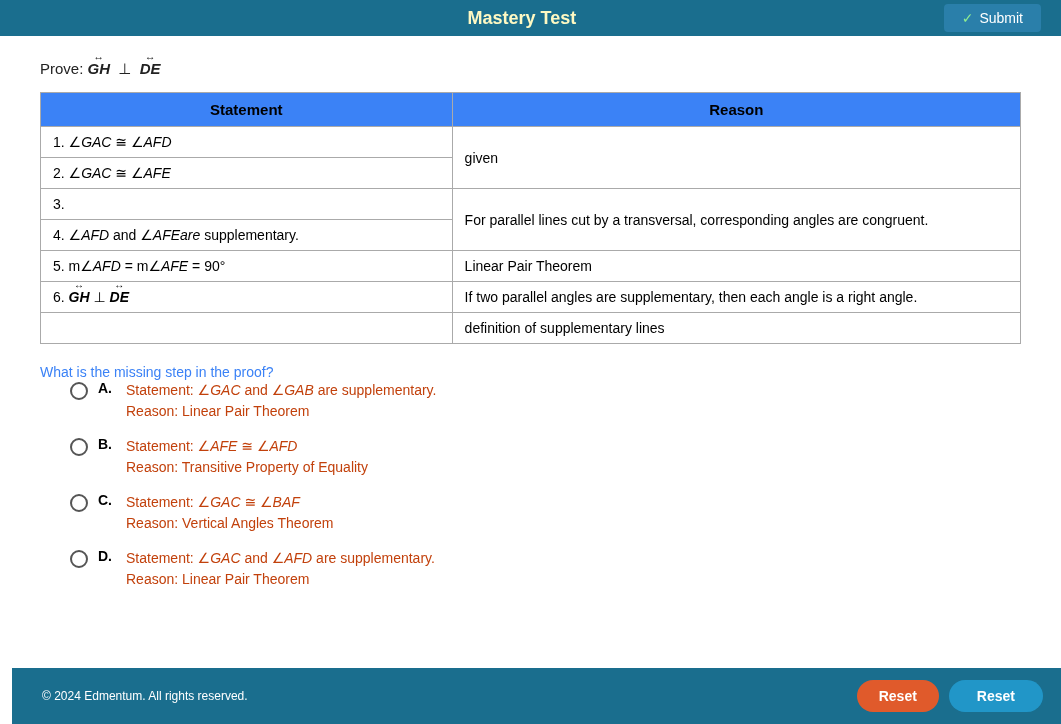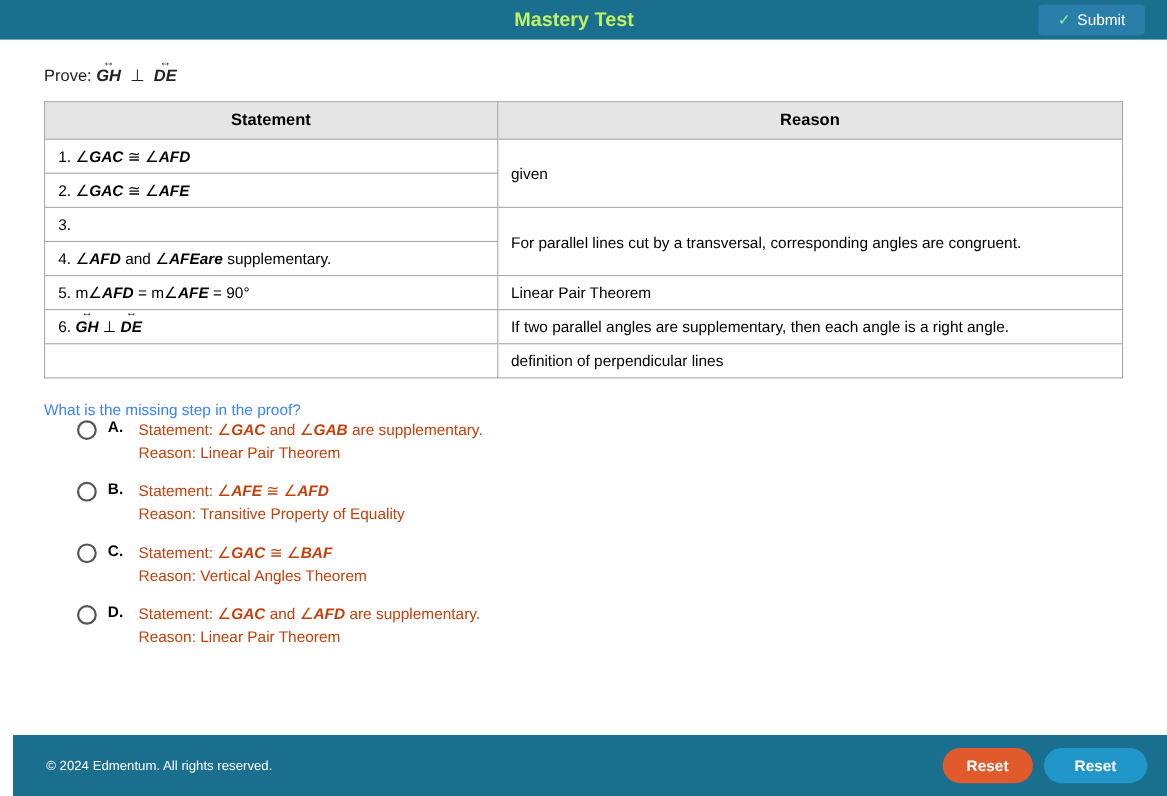--- a/index.html
+++ b/index.html
@@ -48,21 +48,21 @@
     }
     .proof-table {
       width: 100%;
       border-collapse: collapse;
       margin-bottom: 20px;
       font-size: 14px;
     }
     .proof-table th {
       border: 1px solid #aaa;
       padding: 8px 12px;
-      background: #e5e5e5;
+      background: #3b82f6;
       font-weight: bold;
       text-align: center;
       font-size: 15px;
     }
     .proof-table td {
       border: 1px solid #aaa;
       padding: 7px 12px;
       vertical-align: middle;
     }
     .stmt-col { width: 42%; }
@@ -136,27 +136,27 @@
     .btn-next {
       background: #2196c8;
       color: white;
       border: none;
       padding: 7px 28px;
       border-radius: 20px;
       font-size: 14px;
       cursor: pointer;
       font-weight: bold;
     }
-    .italic { font-style: italic; font-weight: bold; }
+    .italic { font-style: italic; }
   </style>
 </head>
 <body>
 
 <div class="top-bar">
-  <span style="color:#bef264;font-size:18px;font-weight:bold;flex:1;text-align:center;margin-left:80px;">Mastery Test</span>
+  <span style="color:#fef9c3;font-size:18px;font-weight:bold;flex:1;text-align:center;margin-left:80px;">Mastery Test</span>
   <button class="submit-btn">Submit</button>
 </div>
 
 <div class="main-content">
 
   <div class="prove-header">
     Prove: <span style="font-style:italic;font-weight:bold;">
       <span style="position:relative;display:inline-block;">GH<span style="position:absolute;top:-10px;left:0;font-size:11px;width:100%;text-align:center;">↔</span></span>
     </span>
     &nbsp;⊥&nbsp;
@@ -198,21 +198,21 @@
           <span style="display:inline-flex;align-items:flex-start;font-style:normal;font-weight:normal;">
             6.&nbsp;<span style="position:relative;display:inline-block;font-style:italic;font-weight:bold;">GH<span style="position:absolute;top:-10px;left:0;font-size:10px;width:100%;text-align:center;">↔</span></span>
             &nbsp;⊥&nbsp;
             <span style="position:relative;display:inline-block;font-style:italic;font-weight:bold;">DE<span style="position:absolute;top:-10px;left:0;font-size:10px;width:100%;text-align:center;">↔</span></span>
           </span>
         </td>
         <td>If two parallel angles are supplementary, then each angle is a right angle.</td>
       </tr>
       <tr>
         <td></td>
-        <td>definition of perpendicular lines</td>
+        <td>definition of supplementary lines</td>
       </tr>
     </tbody>
   </table>
 
   <div class="missing-step-box">What is the missing step in the proof?</div>
 
   <ul class="options-list">
     <li class="option-item">
       <span class="radio-circle"></span>
       <span class="option-label">A.</span>

